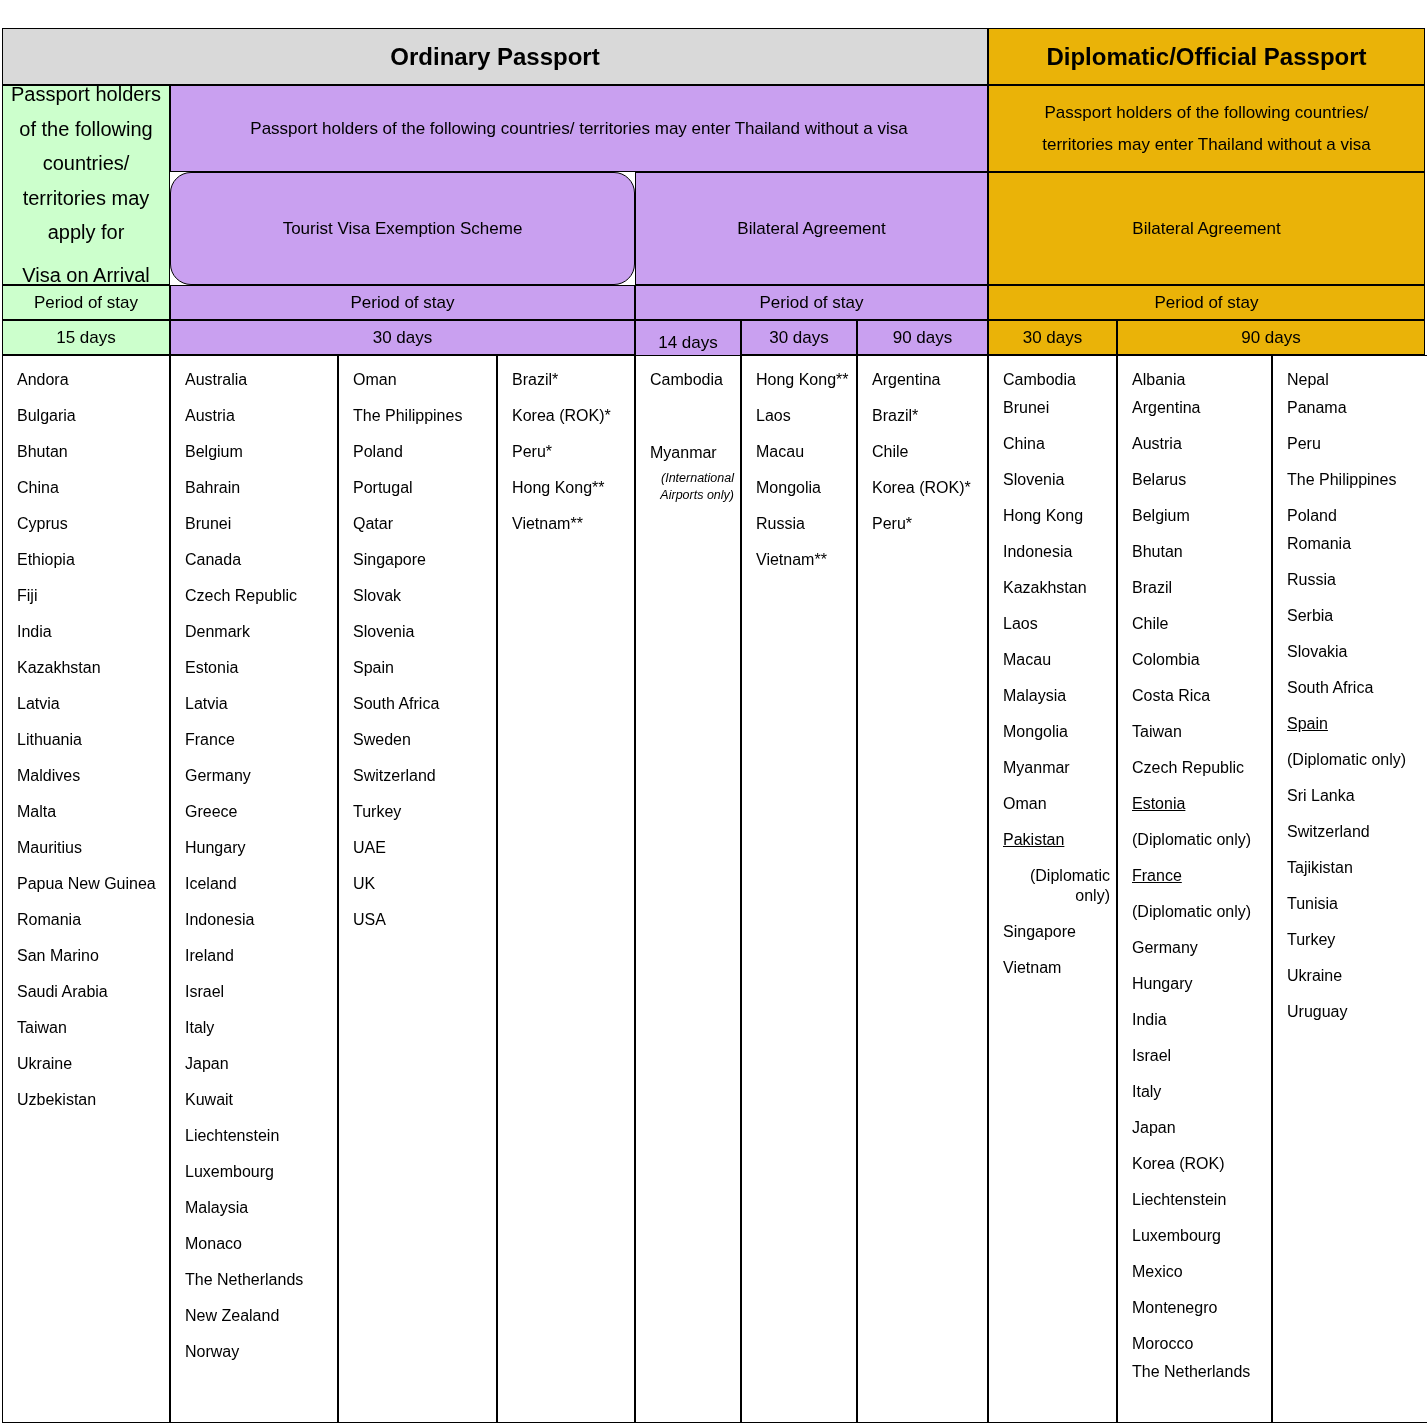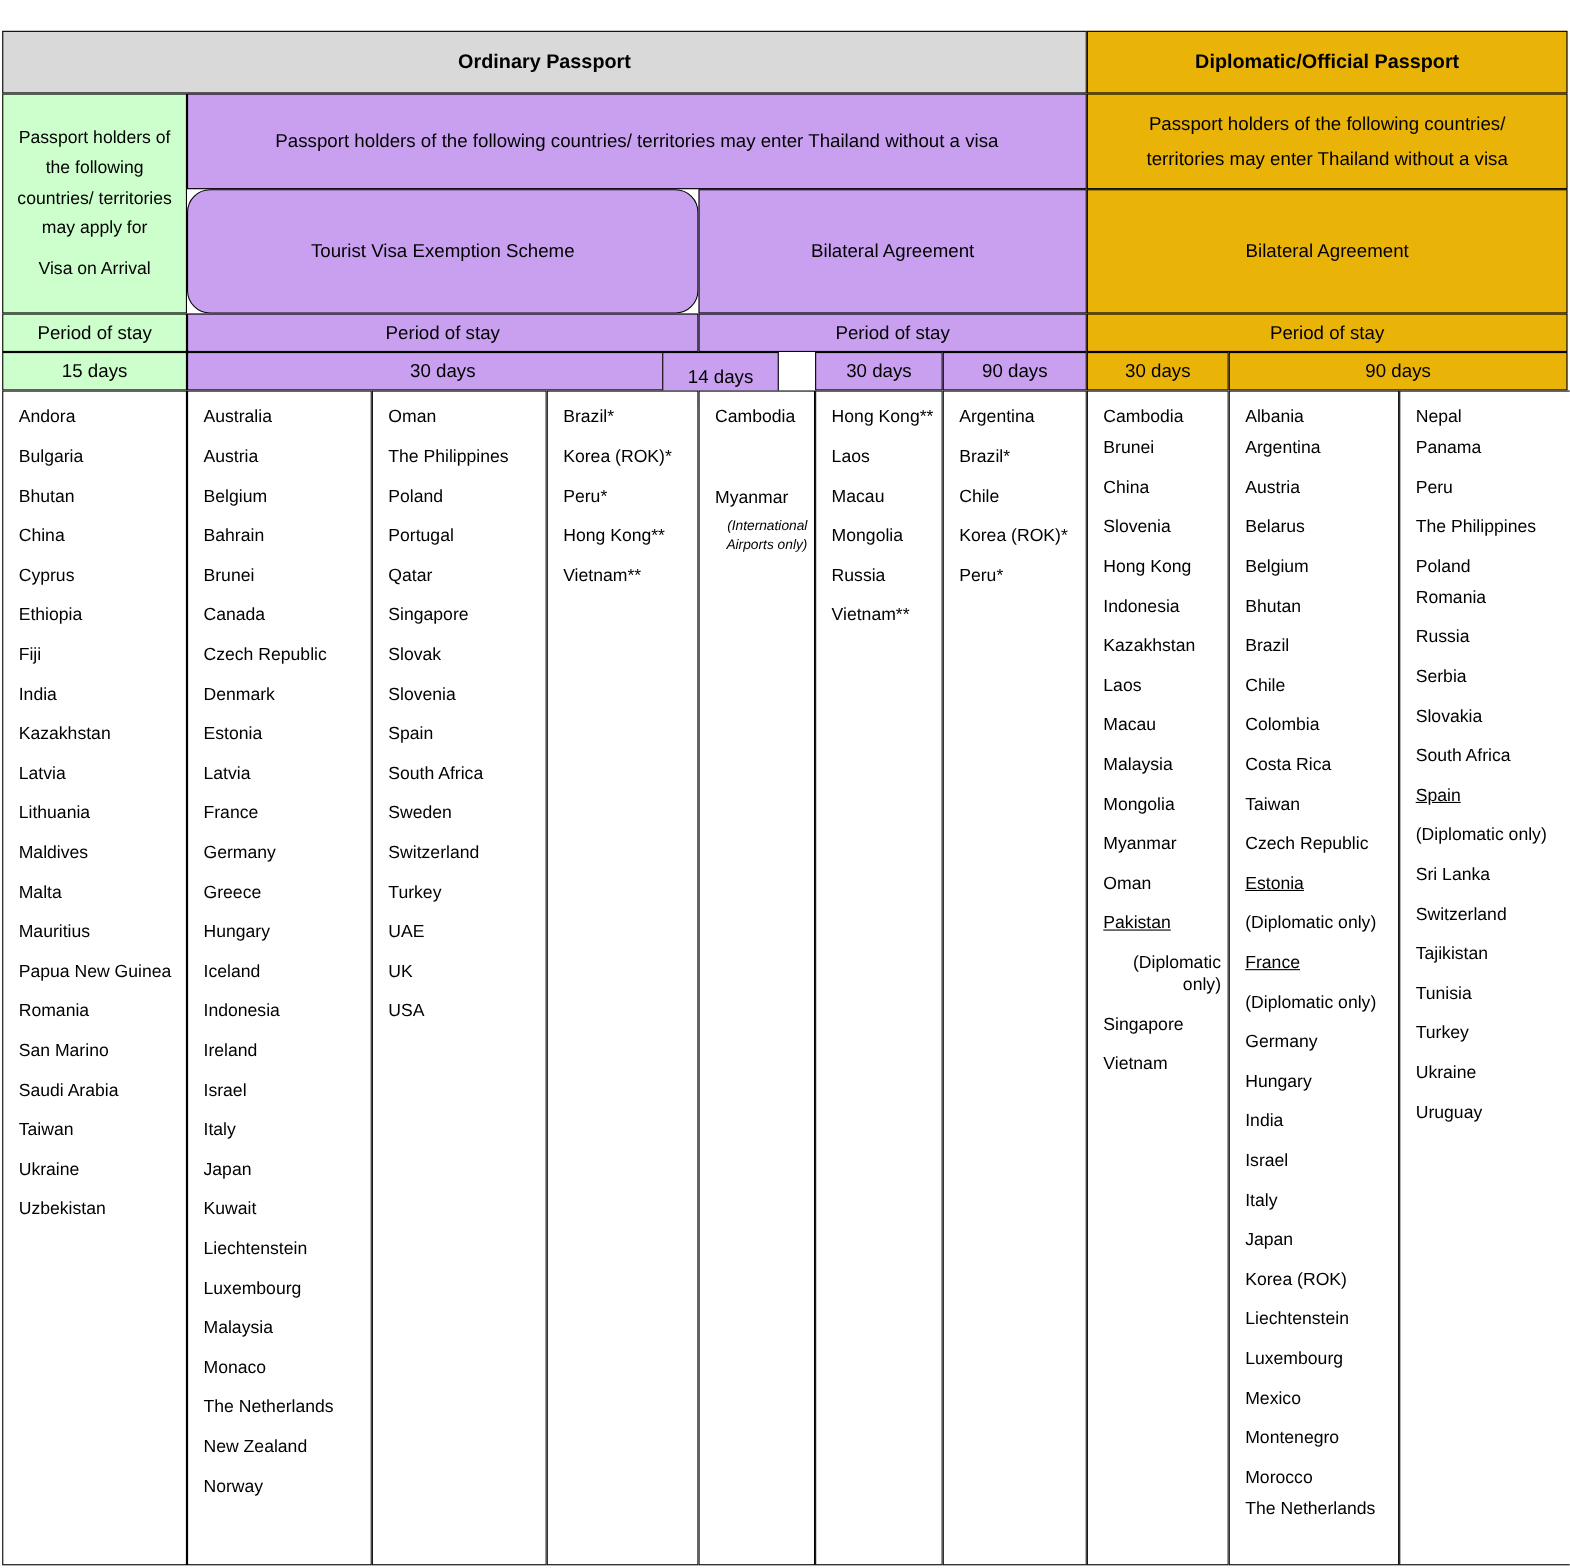--- a/index.html
+++ b/index.html
@@ -3,24 +3,24 @@
 <meta charset="utf-8">
 <style>
   html,body{margin:0;padding:0;background:#ffffff;}
   .page{position:relative;width:1427px;height:1425px;background:#ffffff;font-family:"Liberation Sans",sans-serif;color:#000;}
   .cell{position:absolute;box-sizing:border-box;border:1.5px solid #000;display:flex;flex-direction:column;align-items:center;justify-content:center;text-align:center;}
   .bg-gray{background:#d9d9d9;}
   .bg-purple{background:#c9a0f0;}
   .bg-green{background:#ccffcc;}
   .bg-yellow{background:#eab308;}
   .bg-white{background:#ffffff;}
-  .h1{font-size:18px;font-weight:bold;}
+  .h1{font-size:24px;font-weight:bold;}
   .h2{font-size:17px;line-height:1.85;padding:0 22px;}
   .h3{font-size:17px;}
-  .green-head{font-size:16px;line-height:1.72;padding:0 6px;align-items:center;}
+  .green-head{font-size:20px;line-height:1.72;padding:0 6px;align-items:center;}
   .green-head .second{margin-top:9px;display:block;}
   .listcell{justify-content:flex-start;align-items:flex-start;text-align:right;padding:14px 6px 0 14px;}
   .country{font-size:16px;line-height:20px;margin-bottom:16px;}
   .country.u{text-decoration:underline;}
   .country.tight{margin-top:-8px;}
   .country.note{font-size:12.5px;font-style:italic;line-height:17px;margin-top:-9px;}
 </style>
 </head>
 <body>
 
@@ -66,21 +66,21 @@
   <div class="cell bg-yellow h3" style="left:988px;top:285px;width:437px;height:35px;">
     <span>Period of stay</span>
   </div>
 
   <div class="cell bg-green h3" style="left:2px;top:320px;width:168px;height:35px;">
     <span>15 days</span>
   </div>
   <div class="cell bg-purple h3" style="left:170px;top:320px;width:465px;height:35px;">
     <span>30 days</span>
   </div>
-  <div class="cell bg-purple h3" style="left:602px;top:320px;width:106px;height:46px;">
+  <div class="cell bg-purple h3" style="left:635px;top:320px;width:106px;height:46px;">
     <span>14 days</span>
   </div>
   <div class="cell bg-purple h3" style="left:741px;top:320px;width:116px;height:35px;">
     <span>30 days</span>
   </div>
   <div class="cell bg-purple h3" style="left:857px;top:320px;width:131px;height:35px;">
     <span>90 days</span>
   </div>
   <div class="cell bg-yellow h3" style="left:988px;top:320px;width:129px;height:35px;">
     <span>30 days</span>

